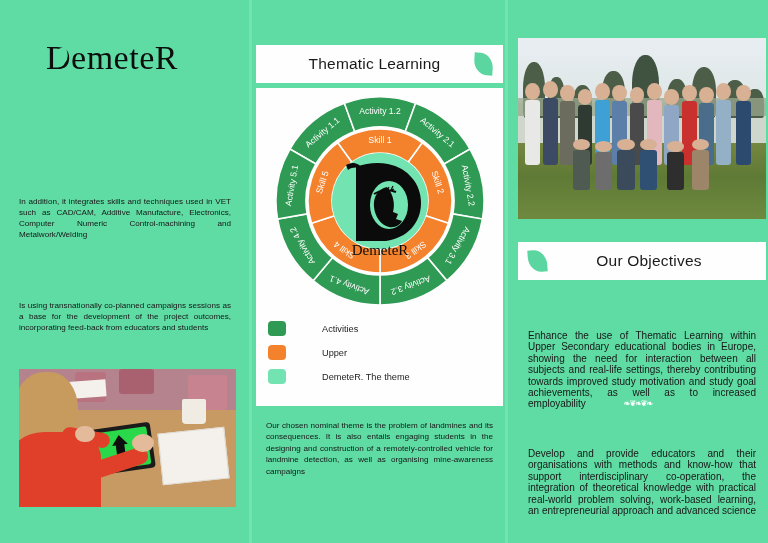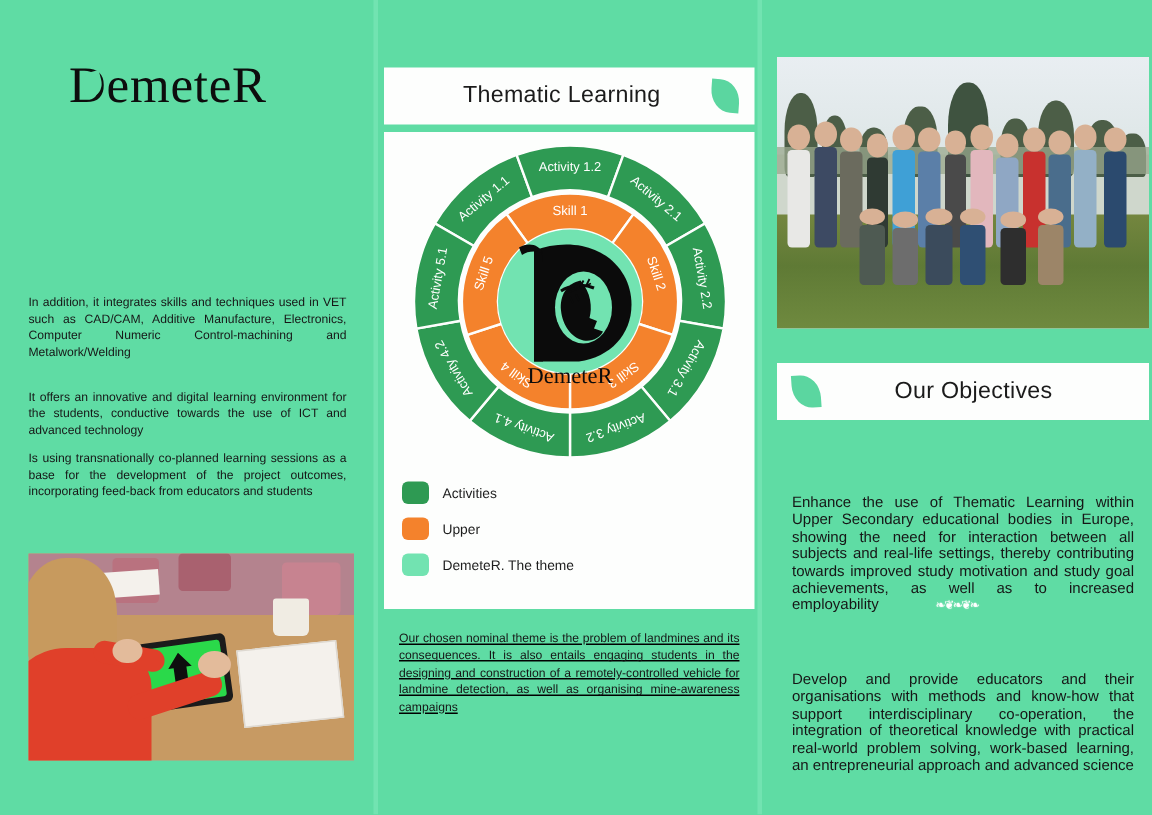--- a/index.html
+++ b/index.html
@@ -66,24 +66,24 @@
     position:absolute;left:4px;top:88px;width:247px;height:318px;
     background:#FDFEFD;
   }
   .wheel{position:absolute;left:18px;top:7px;width:212px;height:212px;}
   .legend{position:absolute;left:12px;top:230px;}
   .legend-row{display:flex;align-items:center;height:21px;margin-bottom:3px;}
   .sw{width:18px;height:15px;border-radius:4px;margin-right:9px;}
   .sw-act{background:#2E9A53;}
   .sw-skl{background:#F4822C;}
   .sw-thm{background:#72E3B1;}
-  .legend-lbl{font-size:9.2px;color:#1d1d1d;}
+  .legend-lbl{font-size:9.2px;color:#1d1d1d;margin-left:27px;}
 
   .panel-theme{
-    position:absolute;left:4px;top:420px;width:247px;height:100px;text-decoration:underline;
+    position:absolute;left:4px;top:420px;width:247px;height:100px;
   }
   .panel-theme p{
     margin:0;padding:0 10px;font-size:8.1px;line-height:11.4px;color:#161616;
     text-align:justify;text-justify:inter-word;
   }
 
   
   .right-col{position:absolute;left:508px;top:0;width:260px;height:543px;}
   .photo-group{
     position:absolute;left:10px;top:38px;width:248px;height:181px;
@@ -148,22 +148,21 @@
   <div class="col-sep sep-a"></div>
   <div class="col-sep sep-b"></div>
 
   <div class="left-col">
 
     <div class="brand">
       <span class="d-wrap">D</span><span class="leaf-mark"></span><span>emeteR</span>
     </div>
 
     <div class="lp lp3">In addition, it integrates skills  and techniques used in VET such as CAD/CAM, Additive Manufacture, Electronics, Computer Numeric Control-machining and Metalwork/Welding</div>
-    <div class="lp lp4">It offers an innovative and digital learning environment for the students, conductive towards the use of ICT and advanced technology</div>
-    <div class="lp lp5">Is using transnationally co-planned learning sessions as a base for the development of the project outcomes, incorporating feed-back from educators and students</div>
+    <div class="lp lp5">Is using transnationally co-planned campaigns sessions as a base for the development of the project outcomes, incorporating feed-back from educators and students</div>
 
     <div class="photo-tablet">
       <div class="ph">
         <div class="desk"></div>
         <div class="desk-far"></div>
         <div class="chair" style="left:26%;top:2%;width:14%;height:22%;"></div>
         <div class="chair" style="left:46%;top:0%;width:16%;height:18%;background:#a9616f;"></div>
         <div class="chair" style="right:4%;top:4%;width:18%;height:26%;background:#c78390;"></div>
         <div class="paper" style="left:18%;top:9%;width:22%;height:12%;transform:rotate(-4deg);"></div>
         <div class="paper" style="right:4%;top:44%;width:30%;height:36%;transform:rotate(-6deg);border:1px solid #ddd8d0;"></div>

